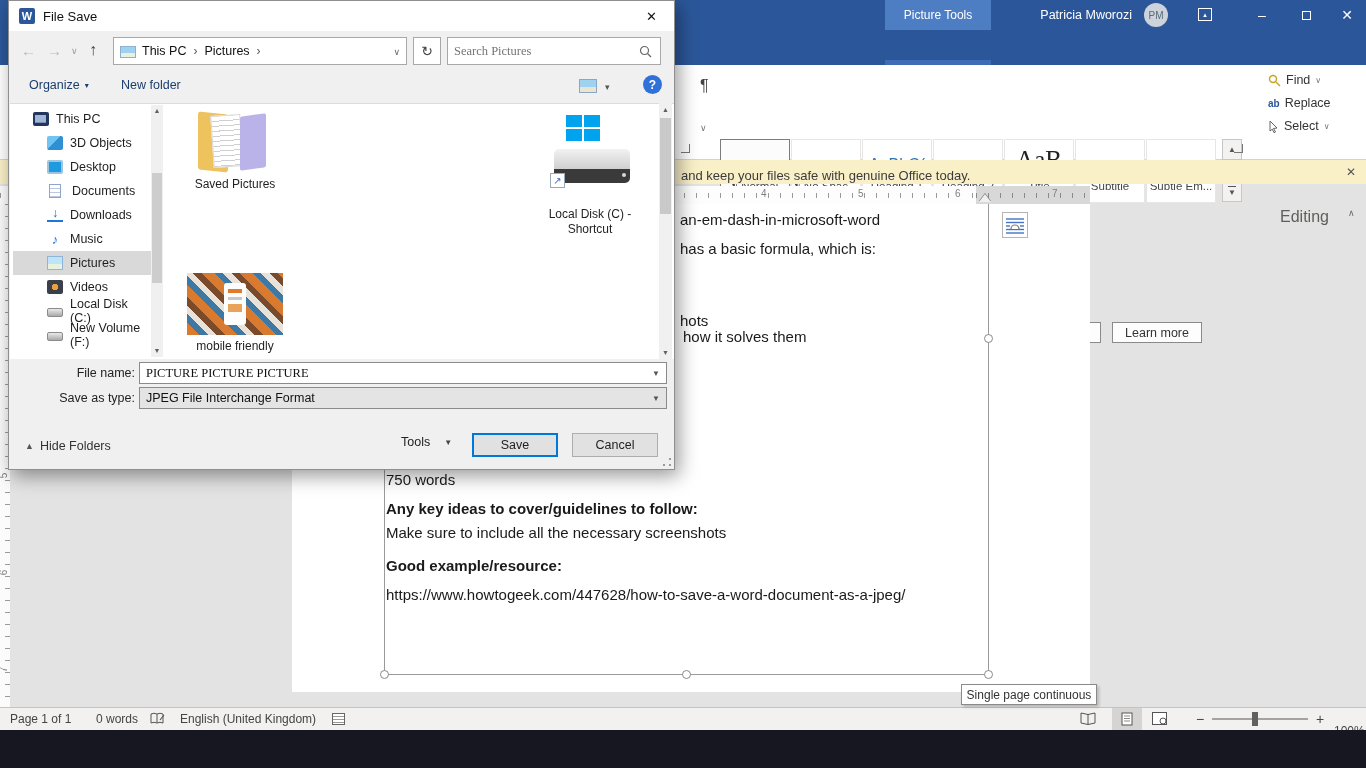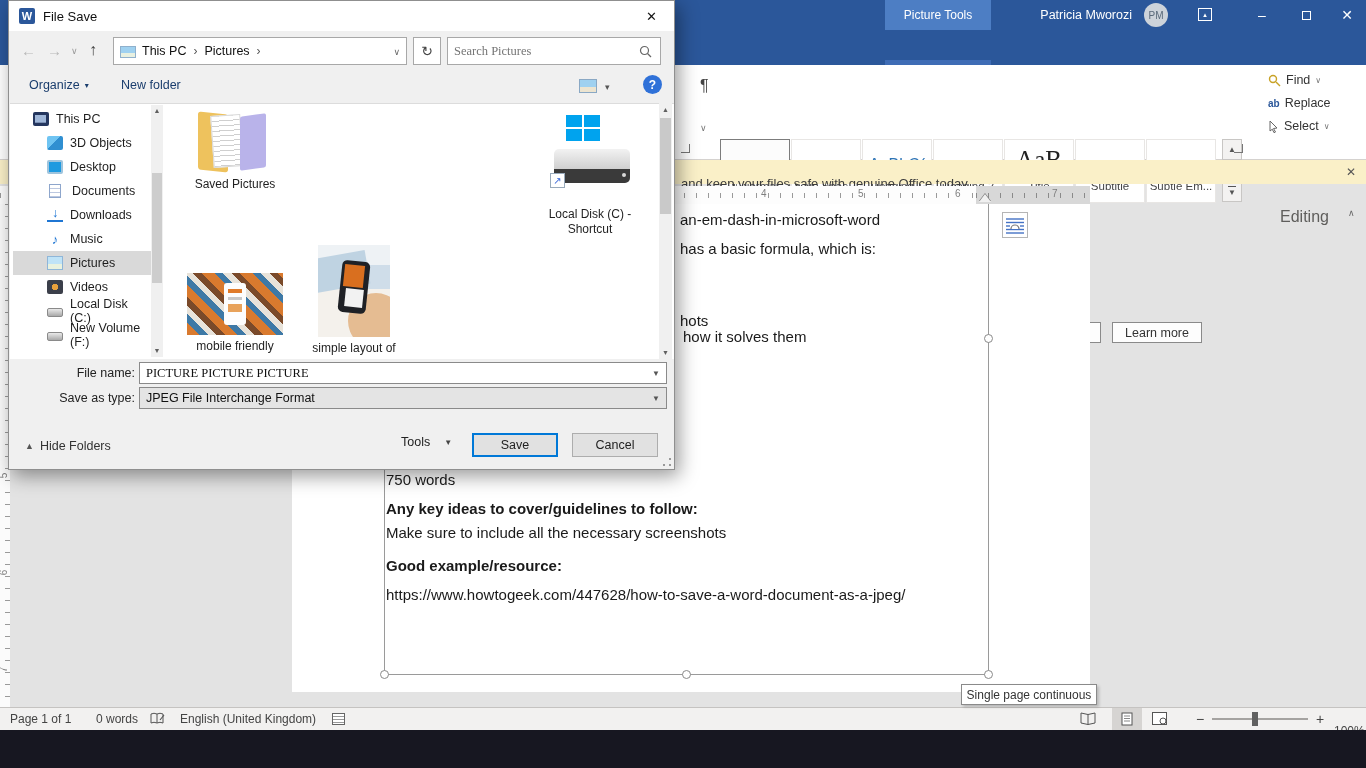--- a/index.html
+++ b/index.html
@@ -153,21 +153,21 @@
         <path d="M2 1 L9 8 L5.5 8.5 L7.5 12 L6 12.7 L4.3 9.2 L2 11 Z" fill="none" stroke="#666" stroke-width="1"></path>
       </svg>
     <span>Select</span>
       <span style="font-size:8px;color:#777">∨</span>
   </div>
   <div class="a grplbl" style="left:1280px">Editing</div>
   <div class="a" style="left:1348px;top:143px;font-size:9px;color:#666">∧</div>
 </div>
 
 <div class="a notice">
-  <div class="a" style="left:681px;top:16px;font-size:13px;color:#3b3b3b">and keep your files safe with genuine Office today.</div>
+  <div class="a" style="left:681px;top:8px;font-size:13px;color:#3b3b3b">and keep your files safe with genuine Office today.</div>
   <div class="a nbtn" style="left:966px;width:135px">Get genuine Office</div>
   <div class="a nbtn" style="left:1112px;width:90px">Learn more</div>
   <div class="a" style="left:1346px;top:5px;font-size:12px;color:#555">✕</div>
 </div>
 
 <div class="a hruler"></div>
 <div class="a hruler2"></div>
 <span class="a rnum" style="left:761px;background:#fdfdfd">4</span>
 <span class="a rnum" style="left:858px;background:#fdfdfd">5</span>
 <span class="a rnum" style="left:955px;background:#fdfdfd">6</span>
@@ -366,30 +366,20 @@
 
   <div class="a fitem" style="left:167px;top:244px">
     <div style="position:relative;width:96px;height:62px;margin:28px auto 0;background:repeating-linear-gradient(45deg,#d97a2e 0 9px,#3e79a6 9px 15px,#e8e3da 15px 21px,#7a4a2a 21px 27px);overflow:hidden">
       <div style="position:absolute;left:37px;top:10px;width:22px;height:42px;background:#fdfdfd;border-radius:3px"></div>
       <div style="position:absolute;left:41px;top:16px;width:14px;height:4px;background:#e07b2a"></div>
       <div style="position:absolute;left:41px;top:24px;width:14px;height:3px;background:#c8c8c8"></div>
       <div style="position:absolute;left:41px;top:31px;width:14px;height:8px;background:#e8a25a"></div>
     </div>
     <div class="flabel">mobile friendly</div>
   </div>
-  <div class="a fitem" style="left:286px;top:244px">
-    <div style="position:relative;width:72px;height:92px;margin:0 auto;background:linear-gradient(180deg,#eef2f5 0 22%,#cfdde9 22% 48%,#f4f1ec 48%);overflow:hidden">
-      <div style="position:absolute;left:-10px;top:10px;width:60px;height:34px;background:#bfd3e2;transform:rotate(-10deg)"></div>
-      <div style="position:absolute;right:-14px;bottom:-12px;width:56px;height:56px;background:#e5bc92;border-radius:50%"></div>
-      <div style="position:absolute;left:22px;top:16px;width:28px;height:52px;background:#1f2126;border-radius:5px;transform:rotate(6deg)"></div>
-      <div style="position:absolute;left:26px;top:20px;width:20px;height:22px;background:#d96f1f;transform:rotate(6deg)"></div>
-      <div style="position:absolute;left:27px;top:44px;width:18px;height:18px;background:#f2f2f2;transform:rotate(6deg)"></div>
-    </div>
-    <div class="flabel">simple layout of</div>
-  </div>
 
   <div class="a" style="left:650px;top:102px;width:13px;height:256px;background:#f0f0f0">
     <div style="text-align:center;font-size:7px;color:#606060;line-height:13px">▲</div>
     <div style="margin:2px 1px 0;height:96px;background:#c9c9c9"></div>
     <div class="a" style="bottom:0;width:13px;text-align:center;font-size:7px;color:#606060;line-height:13px">▼</div>
   </div>
 
   <div class="a" style="left:38px;top:365px;width:88px;text-align:right;font-size:12.5px">File name:</div>
   <div class="a combo" style="left:130px;top:361px;width:528px;background:#fff">
     <input style="border: 0px; outline: 0px; flex: 1 1 0%; padding: 0px 6px; font-size: 12.5px; color: rgb(17, 17, 17);" value="PICTURE PICTURE PICTURE">

